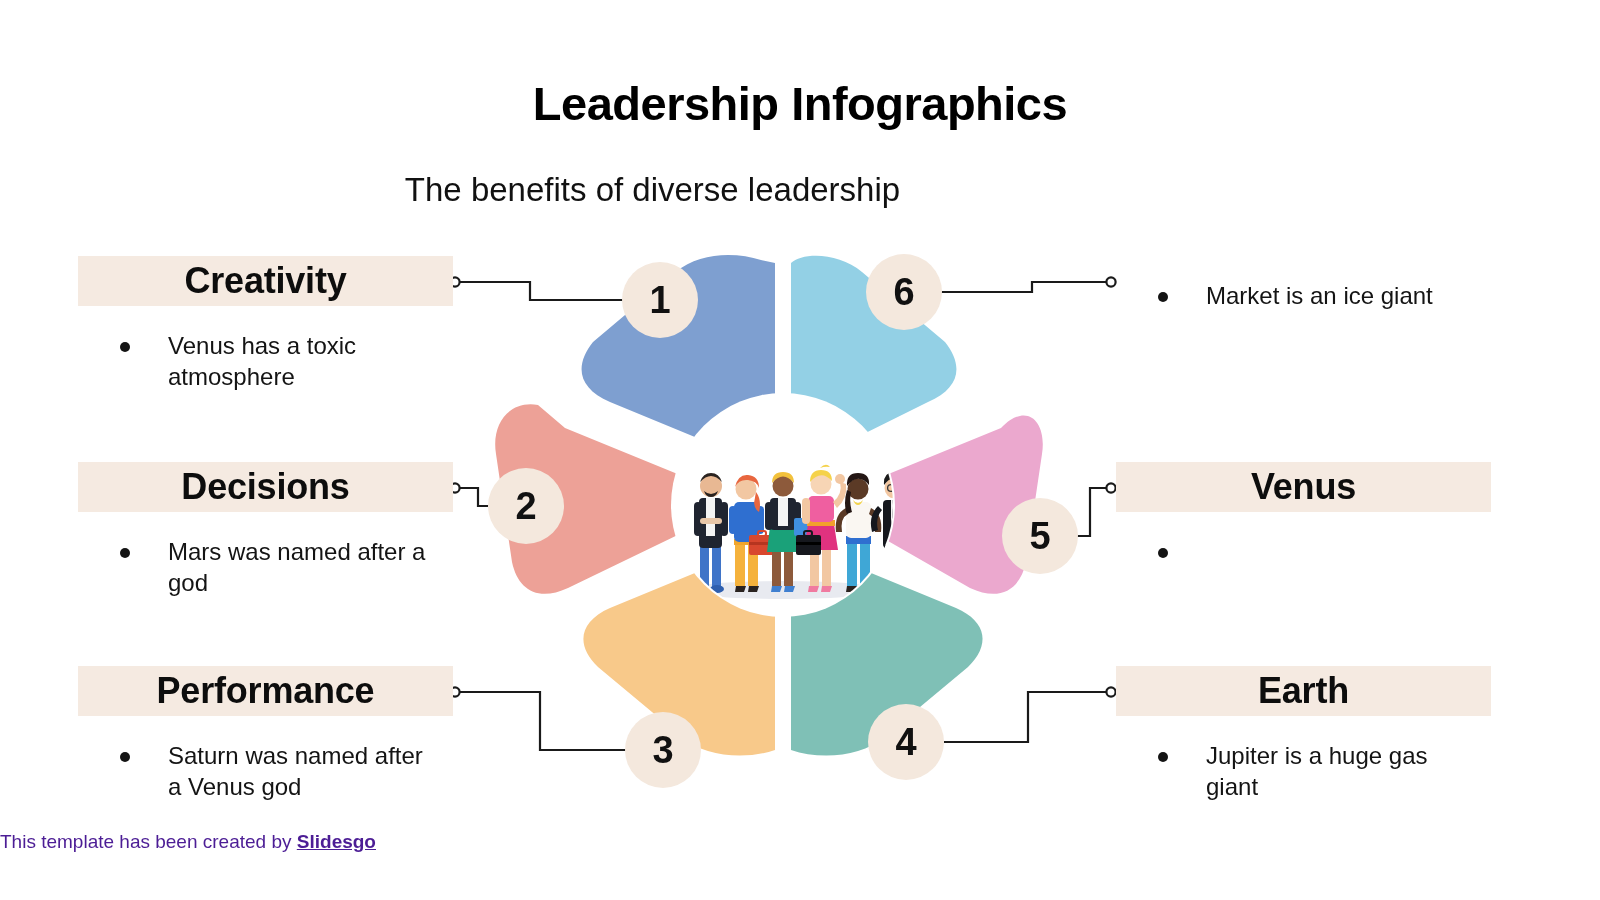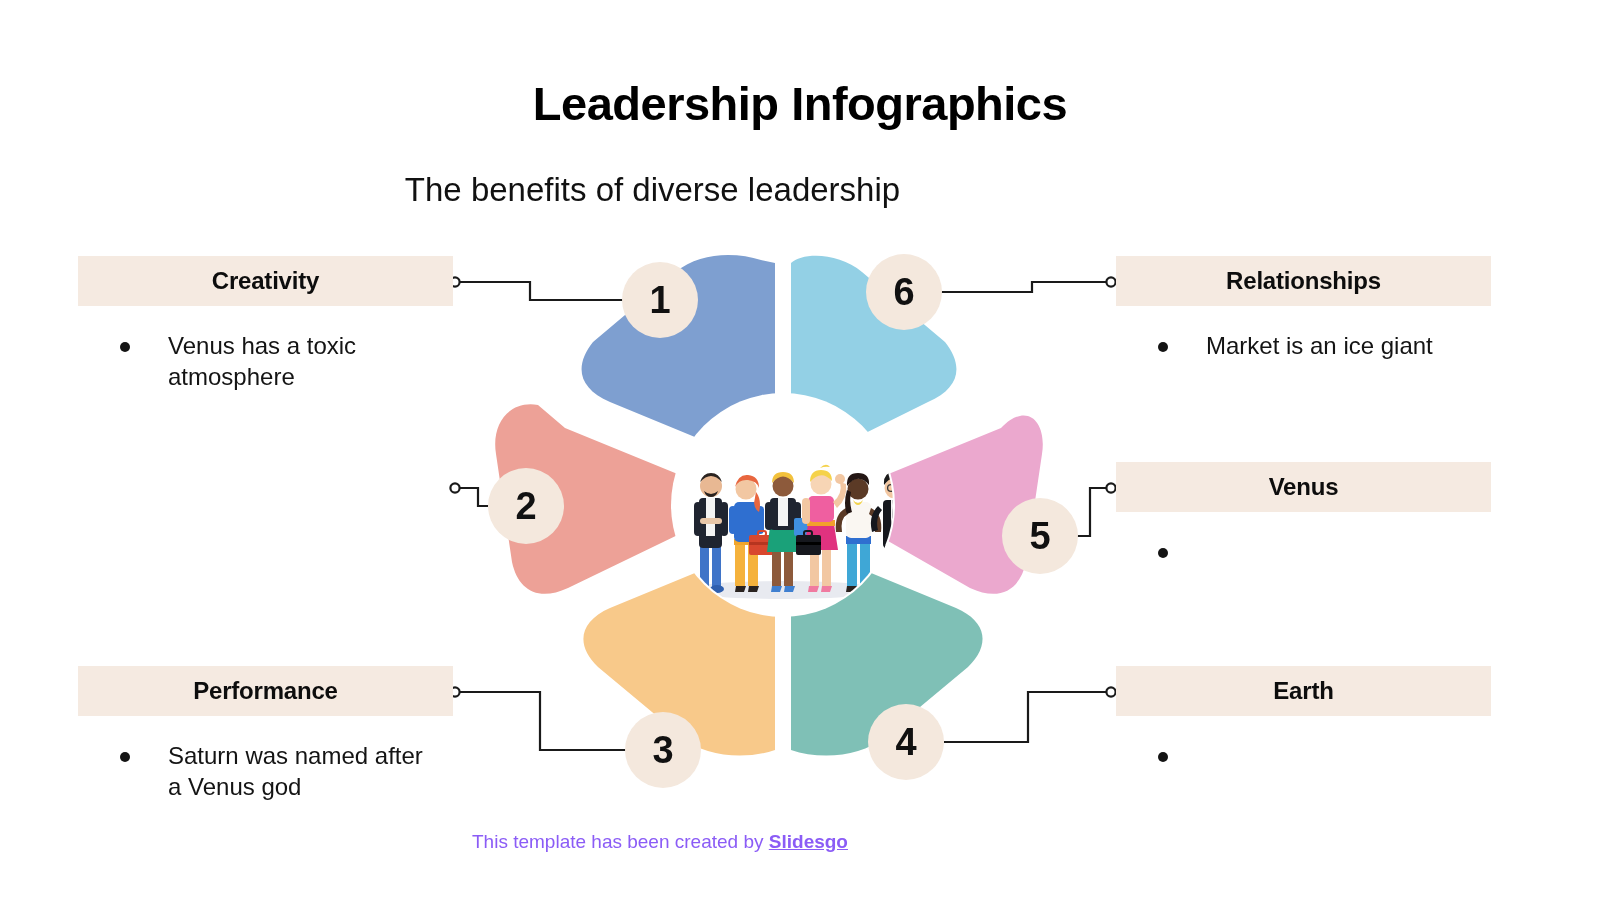--- a/index.html
+++ b/index.html
@@ -57,21 +57,21 @@
   .block.right { left: 1116px; }
 
   .band {
     height: 50px;
     background: #f5eae1;
     display: flex;
     align-items: center;
     justify-content: center;
   }
   .band-label {
-    font-size: 24px;
+    font-size: 36px;
     font-weight: 700;
     color: #0d0d0d;
     letter-spacing: -0.2px;
     line-height: 1;
   }
   .bullet-row {
     margin-top: 24px;
     display: flex;
     align-items: flex-start;
   }
@@ -105,23 +105,23 @@
     left: 0;
     top: 0;
   }
 
   
   .footer {
     position: absolute;
     left: 0;
     top: 831px;
     width: 1320px;
-    text-align: center;
+    text-align: left;
     font-size: 19px;
-    color: #8b5cf6;
+    color: #4c1d95;
   }
   .footer b {
     font-weight: 700;
     text-decoration: underline;
   }
 </style>
 </head>
 <body>
 
 <div class="slide">
@@ -308,35 +308,41 @@
   <div class="block left" style="top:256px">
     <div class="band">
       <span class="band-label">Creativity</span>
     </div>
     <div class="bullet-row">
       <span class="bullet-dot"></span>
       <span class="bullet-text">Venus has a toxic atmosphere</span>
     </div>
   </div>
 
+  <div class="block left" style="top:462px">
+    <div class="band">
+      <span class="band-label">Decisions</span>
+    </div>
+    <div class="bullet-row">
+      <span class="bullet-dot"></span>
+      <span class="bullet-text">Mars was named after a god</span>
+    </div>
+  </div>
 
   <div class="block left" style="top:666px">
     <div class="band">
       <span class="band-label">Performance</span>
     </div>
     <div class="bullet-row">
       <span class="bullet-dot"></span>
       <span class="bullet-text">Saturn was named after a Venus god</span>
     </div>
   </div>
 
   <div class="block right" style="top:256px">
-    <div class="band">
-      <span class="band-label">Relationships</span>
-    </div>
     <div class="bullet-row">
       <span class="bullet-dot"></span>
       <span class="bullet-text">Market is an ice giant</span>
     </div>
   </div>
 
   <div class="block right" style="top:462px">
     <div class="band">
       <span class="band-label">Venus</span>
     </div>
@@ -344,20 +350,21 @@
       <span class="bullet-dot"></span>
     </div>
   </div>
 
   <div class="block right" style="top:666px">
     <div class="band">
       <span class="band-label">Earth</span>
     </div>
     <div class="bullet-row">
       <span class="bullet-dot"></span>
+      <span class="bullet-text">Jupiter is a huge gas giant</span>
     </div>
   </div>
 
   <div class="footer">
     <span>This template has been created by </span><b>Slidesgo</b>
   </div>
 
 </div>
 
 </body></html>

